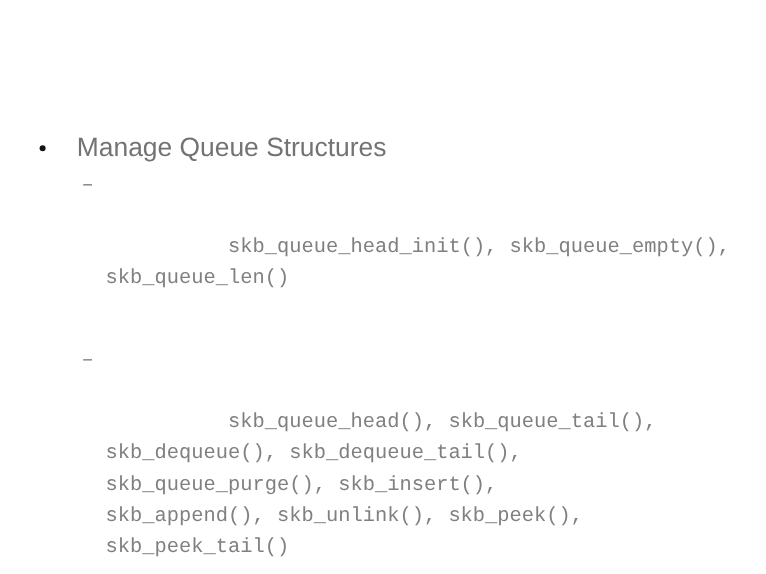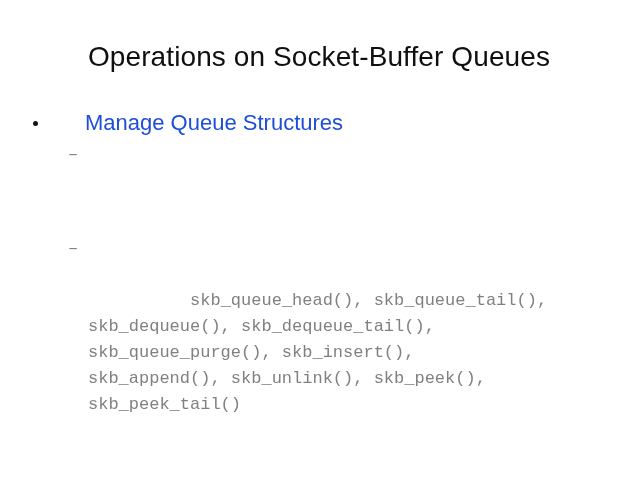--- a/index.html
+++ b/index.html
@@ -39,25 +39,25 @@
     left: 0;
     top: 108px;
     width: 638px;
   }
   .bullet-group {
     margin: 0;
     padding: 0;
   }
   .bullet-head {
     position: relative;
-    padding-left: 85px;
+    padding-left: 64px;
     font-family: "Liberation Sans", sans-serif;
     font-size: 22px;
     line-height: 30px;
-    color: #1d4ed8;
+    color: #737373;
     font-weight: 400;
     white-space: nowrap;
   }
   .bullet-head .dot {
     position: absolute;
     left: 33px;
     top: 13px;
     width: 5px;
     height: 5px;
     border-radius: 50%;
@@ -88,32 +88,33 @@
   }
   .group-gap {
     height: 12px;
   }
 </style>
 </head>
 <body>
 
 <div class="slide">
 
-  <div class="slide-title">Operations on Socket-Buffer Queues</div>
 
   <div class="content">
 
     <div class="bullet-group">
       <div class="bullet-head">
         <span class="dot"></span>
         <span>Manage Queue Structures</span>
       </div>
       <ul class="sub-list">
         <li class="sub-item">
           <span class="dash">–</span>
+          <span>skb_queue_head_init(), skb_queue_empty(),
+skb_queue_len()</span>
         </li>
       </ul>
     </div>
 
     <div class="group-gap"></div>
 
     <div class="bullet-group">
       <ul class="sub-list">
         <li class="sub-item">
           <span class="dash">–</span>

